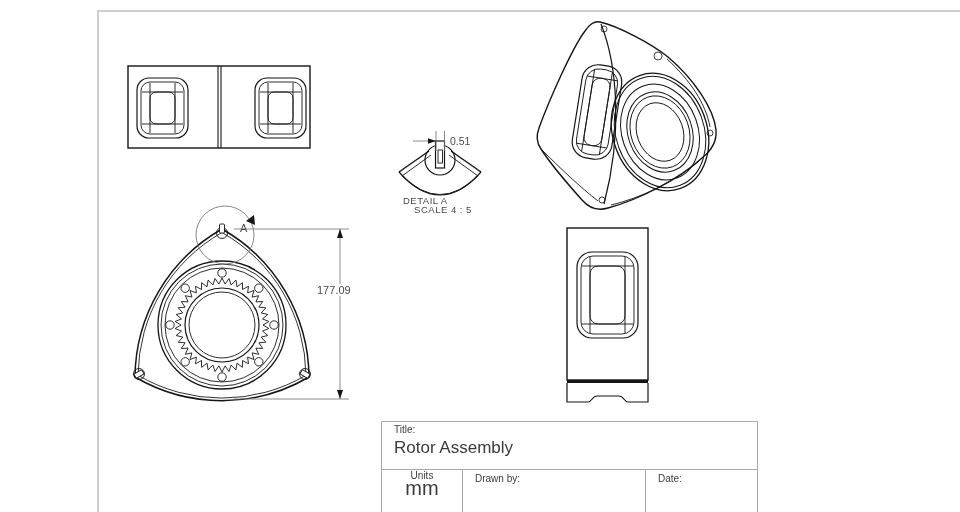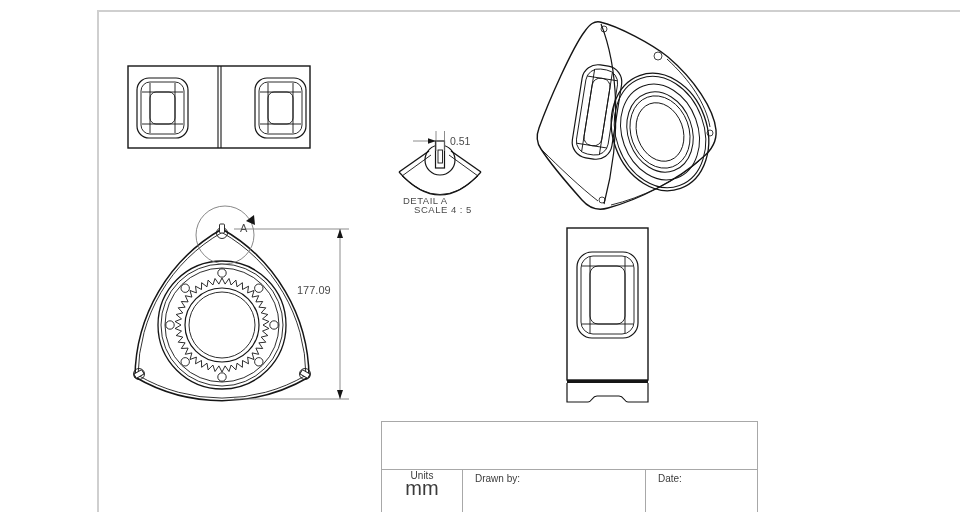--- a/index.html
+++ b/index.html
@@ -174,32 +174,36 @@
         <line x1="582" y1="324" x2="633" y2="324"></line>
         <line x1="590" y1="257" x2="590" y2="333"></line>
         <line x1="625" y1="257" x2="625" y2="333"></line>
       </g>
       <rect x="567" y="380" width="81" height="3" fill="#151515" stroke="none"></rect>
       <path d="M 567,383 L 567,402 L 588,402 C 592,402 592,396 597,396 L 619,396 C 624,396 624,402 628,402 L 648,402 L 648,383" stroke-width="1.2"></path>
     </g>
   </g>
 </svg>
 
-<div class="txt dimtxt" style="left:295px;top:284px;font-size:11px;text-align:center;">177.09</div>
+<div class="txt dimtxt" style="left:315px;top:284px;font-size:11px;text-align:center;">177.09</div>
 
 <div class="txt dimtxt" style="left:448px;top:135px;font-size:10.5px;text-align:right;">0.51</div>
 
 <div class="txt lbl" style="left:240px;top:222px;font-size:11px;">A</div>
 
 <div class="txt lbl" style="left:403px;top:195px;width:80px;text-align:left;font-size:9.5px;letter-spacing:0.5px;">DETAIL A</div>
 
 <div class="txt lbl" style="left:403px;top:204px;width:80px;text-align:center;font-size:9.5px;letter-spacing:0.5px;">SCALE 4 : 5</div>
 
 <div class="tb">
   <div class="row1">
+    <div class="titlecell">
+      <div class="minilbl">Title:</div>
+      <div class="bigval">Rotor Assembly</div>
+    </div>
   </div>
   <div class="row2">
     <div class="unitscell">
       <div class="units-lbl">Units</div>
       <div class="units-val">mm</div>
     </div>
     <div class="drawncell">
       <div class="minilbl">Drawn by:</div>
     </div>
     <div class="datecell">

